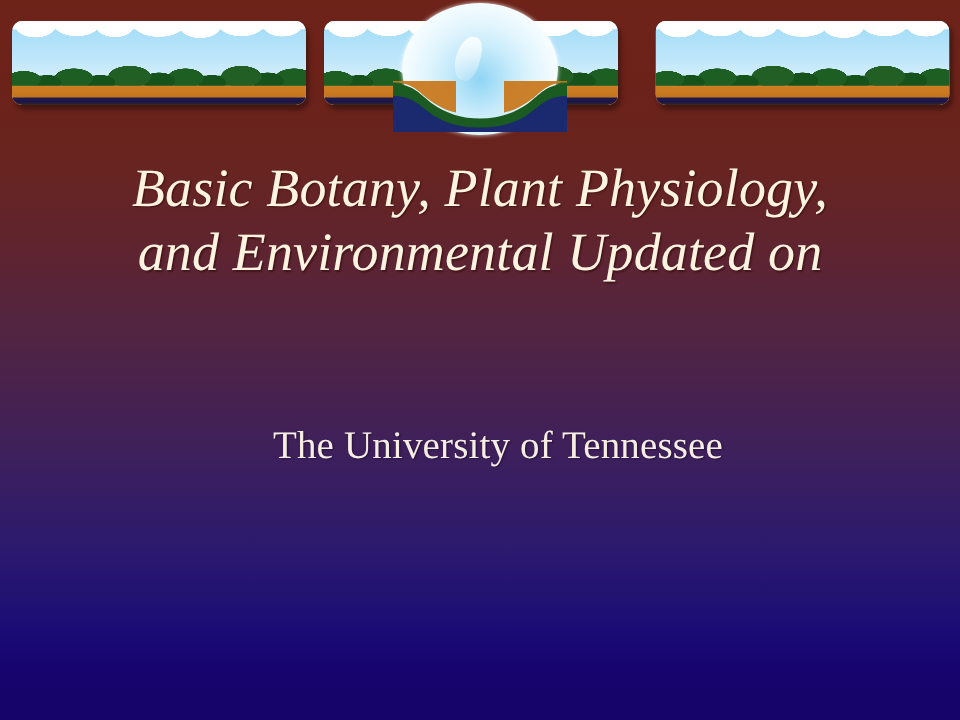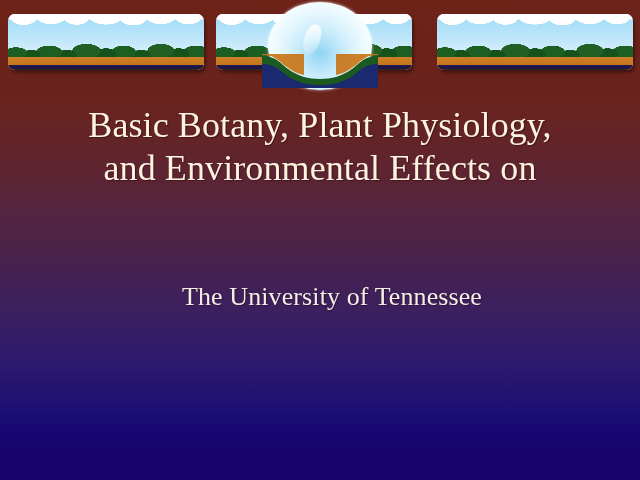--- a/index.html
+++ b/index.html
@@ -148,20 +148,21 @@
     overflow: hidden;
   }
 
   
   #title-block {
     position: absolute;
     left: 0;
     top: 104px;
     width: 640px;
     text-align: center;
+    font-style: italic;
   }
   .title-line {
     color: #fdf4e0;
     font-size: 36px;
     line-height: 43px;
     letter-spacing: 0.1px;
     text-shadow: 1px 1px 1px rgba(40,0,0,0.45);
     white-space: nowrap;
   }
 
@@ -221,20 +222,20 @@
         <path d="M0,2 C14,2 18,9 26,15 C36,22 46,25 58,25 C70,25 80,22 90,15 C98,9 102,2 116,2 L116,34 L0,34 Z" fill="#1b5a20"></path>
         <path d="M0,10 C14,10 18,17 27,23 C37,29 46,31 58,31 C70,31 79,29 89,23 C98,17 102,10 116,10 L116,34 L0,34 Z" fill="#1b2a6e"></path>
         <path d="M0,1 C12,1 16,6 22,11 C30,17 36,20 42,21 L42,0 L0,0 Z" fill="#c9791f" opacity="0.95"></path>
         <path d="M116,1 C104,1 100,6 94,11 C86,17 80,20 74,21 L74,0 L116,0 Z" fill="#c9791f" opacity="0.95"></path>
       </svg>
     </div>
   </div>
 
   <div id="title-block">
     <div class="title-line">Basic Botany, Plant Physiology,</div>
-    <div class="title-line">and Environmental Effects on</div>
+    <div class="title-line">and Environmental Updated on</div>
   </div>
 
   <div id="subtitle-block">
     <div class="subtitle-line">The University of Tennessee</div>
   </div>
 
 </div>
 
 </body></html>

